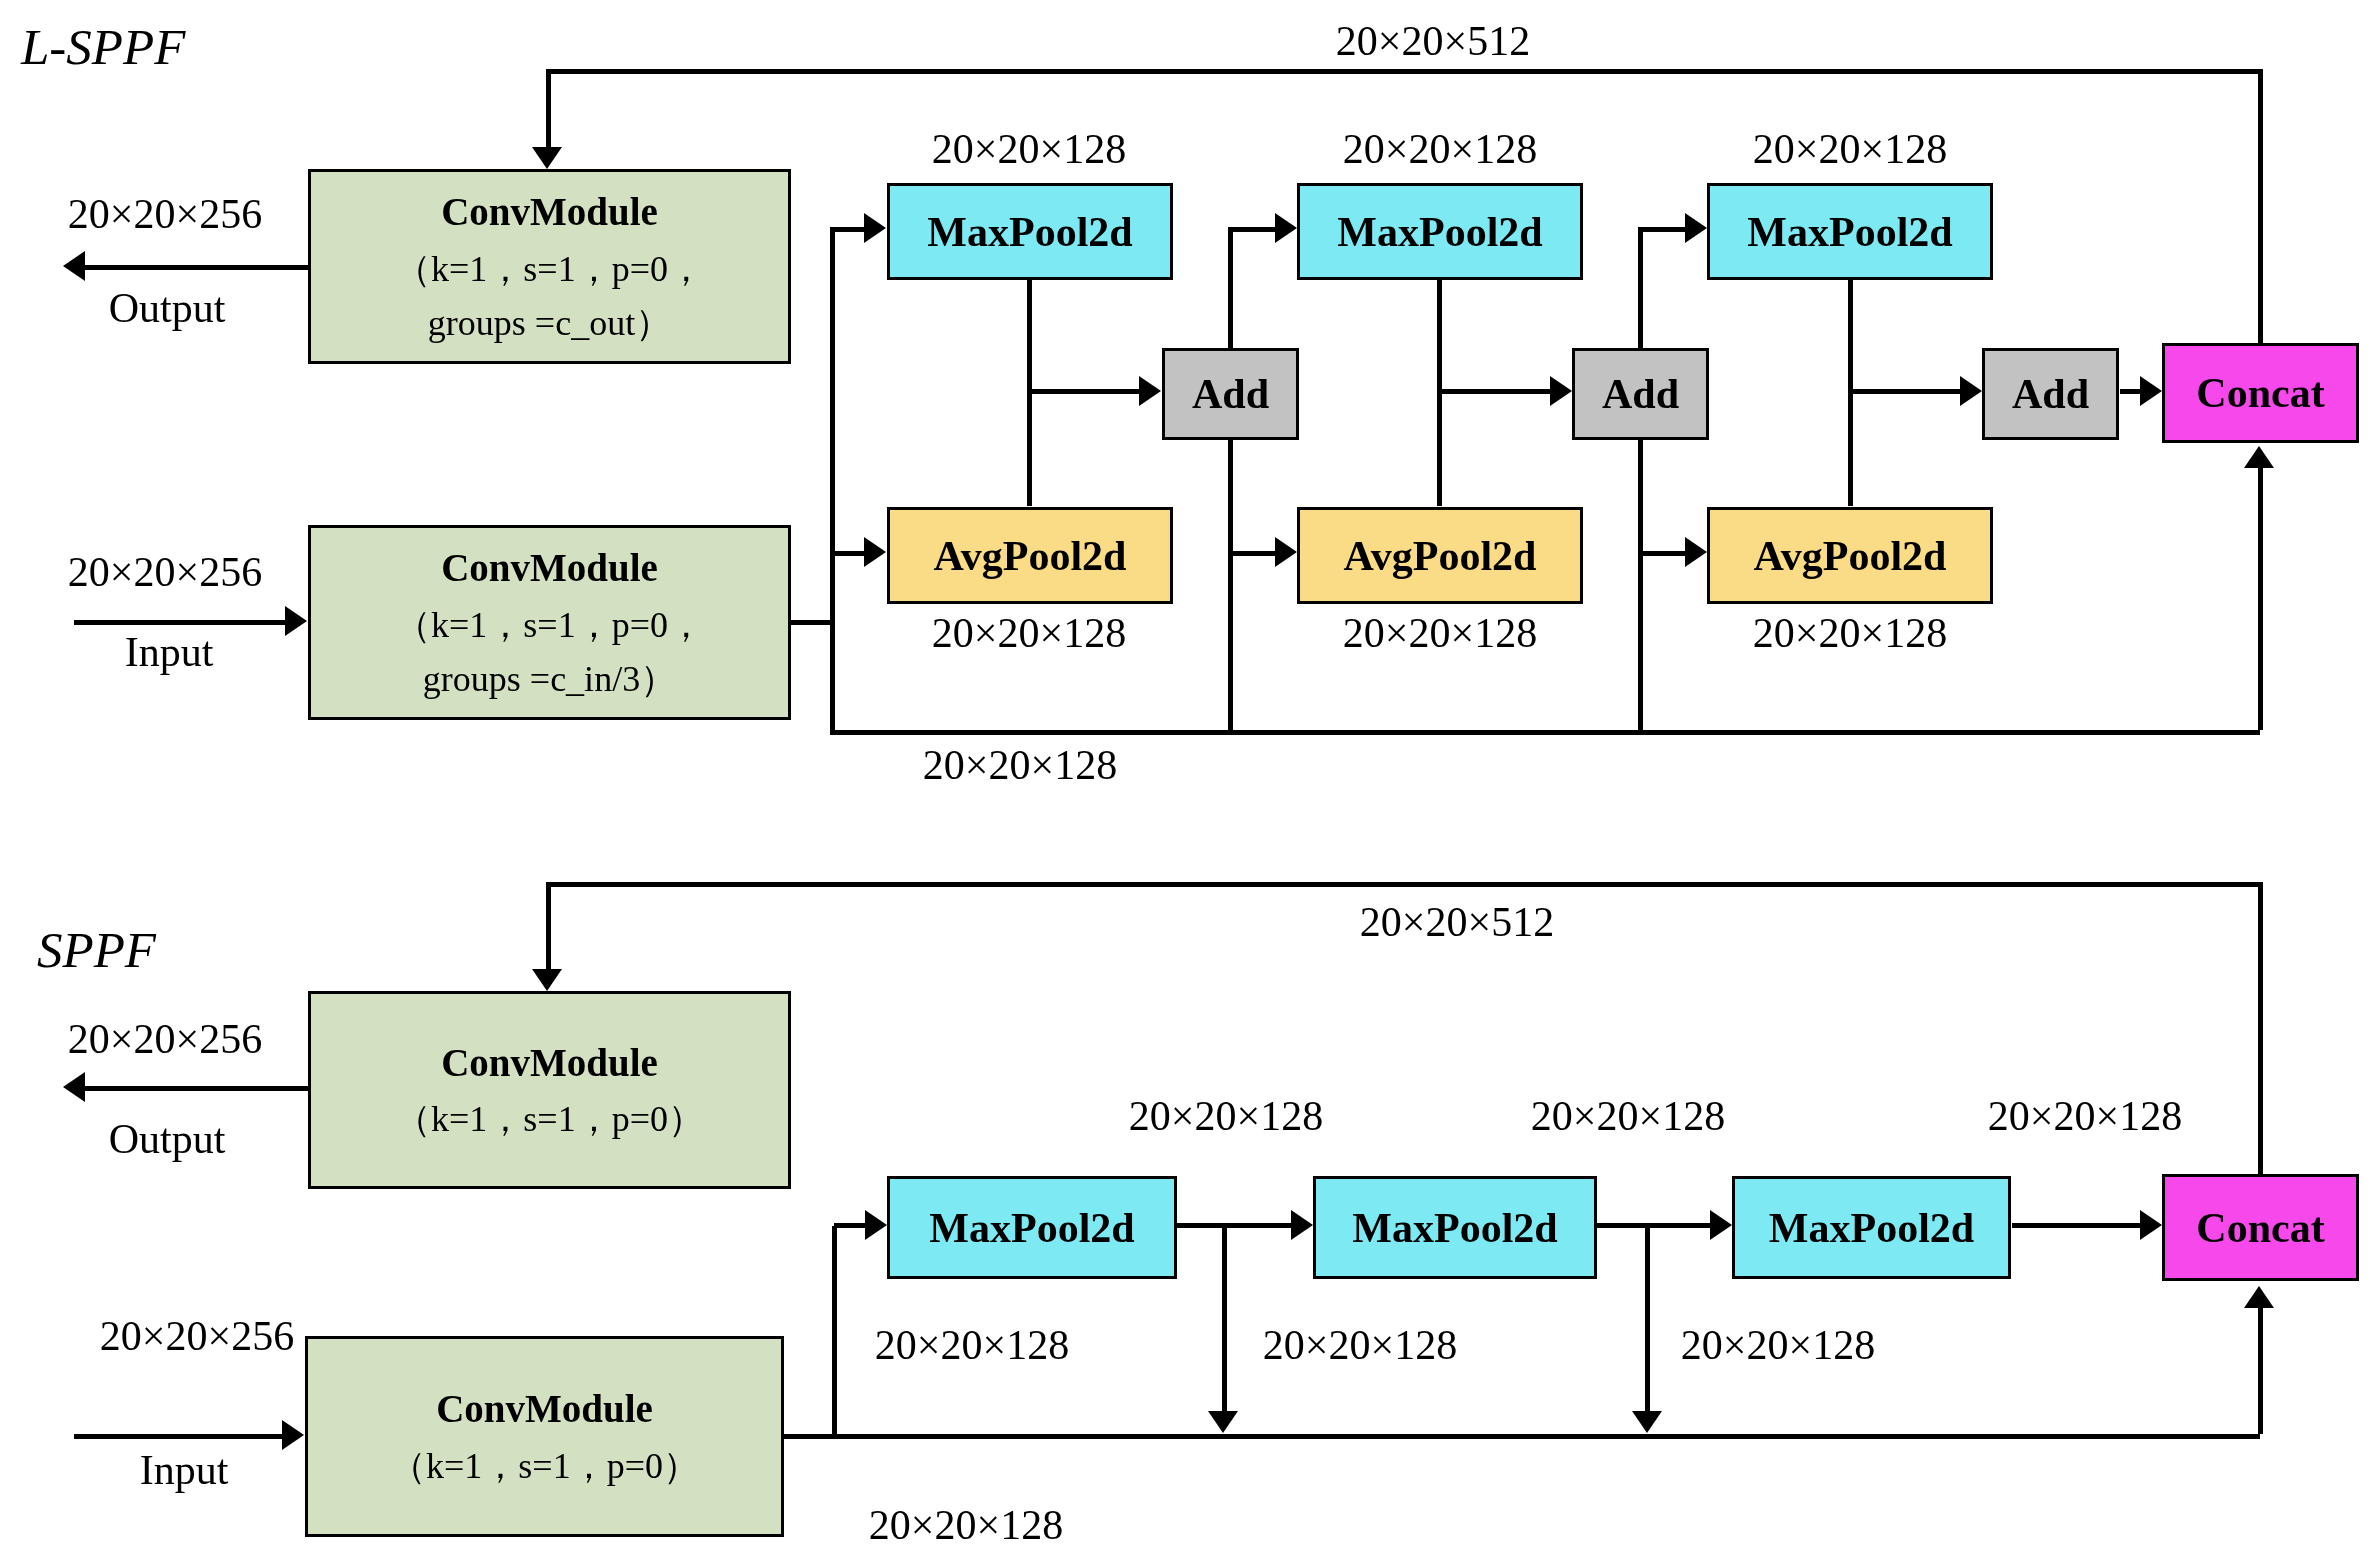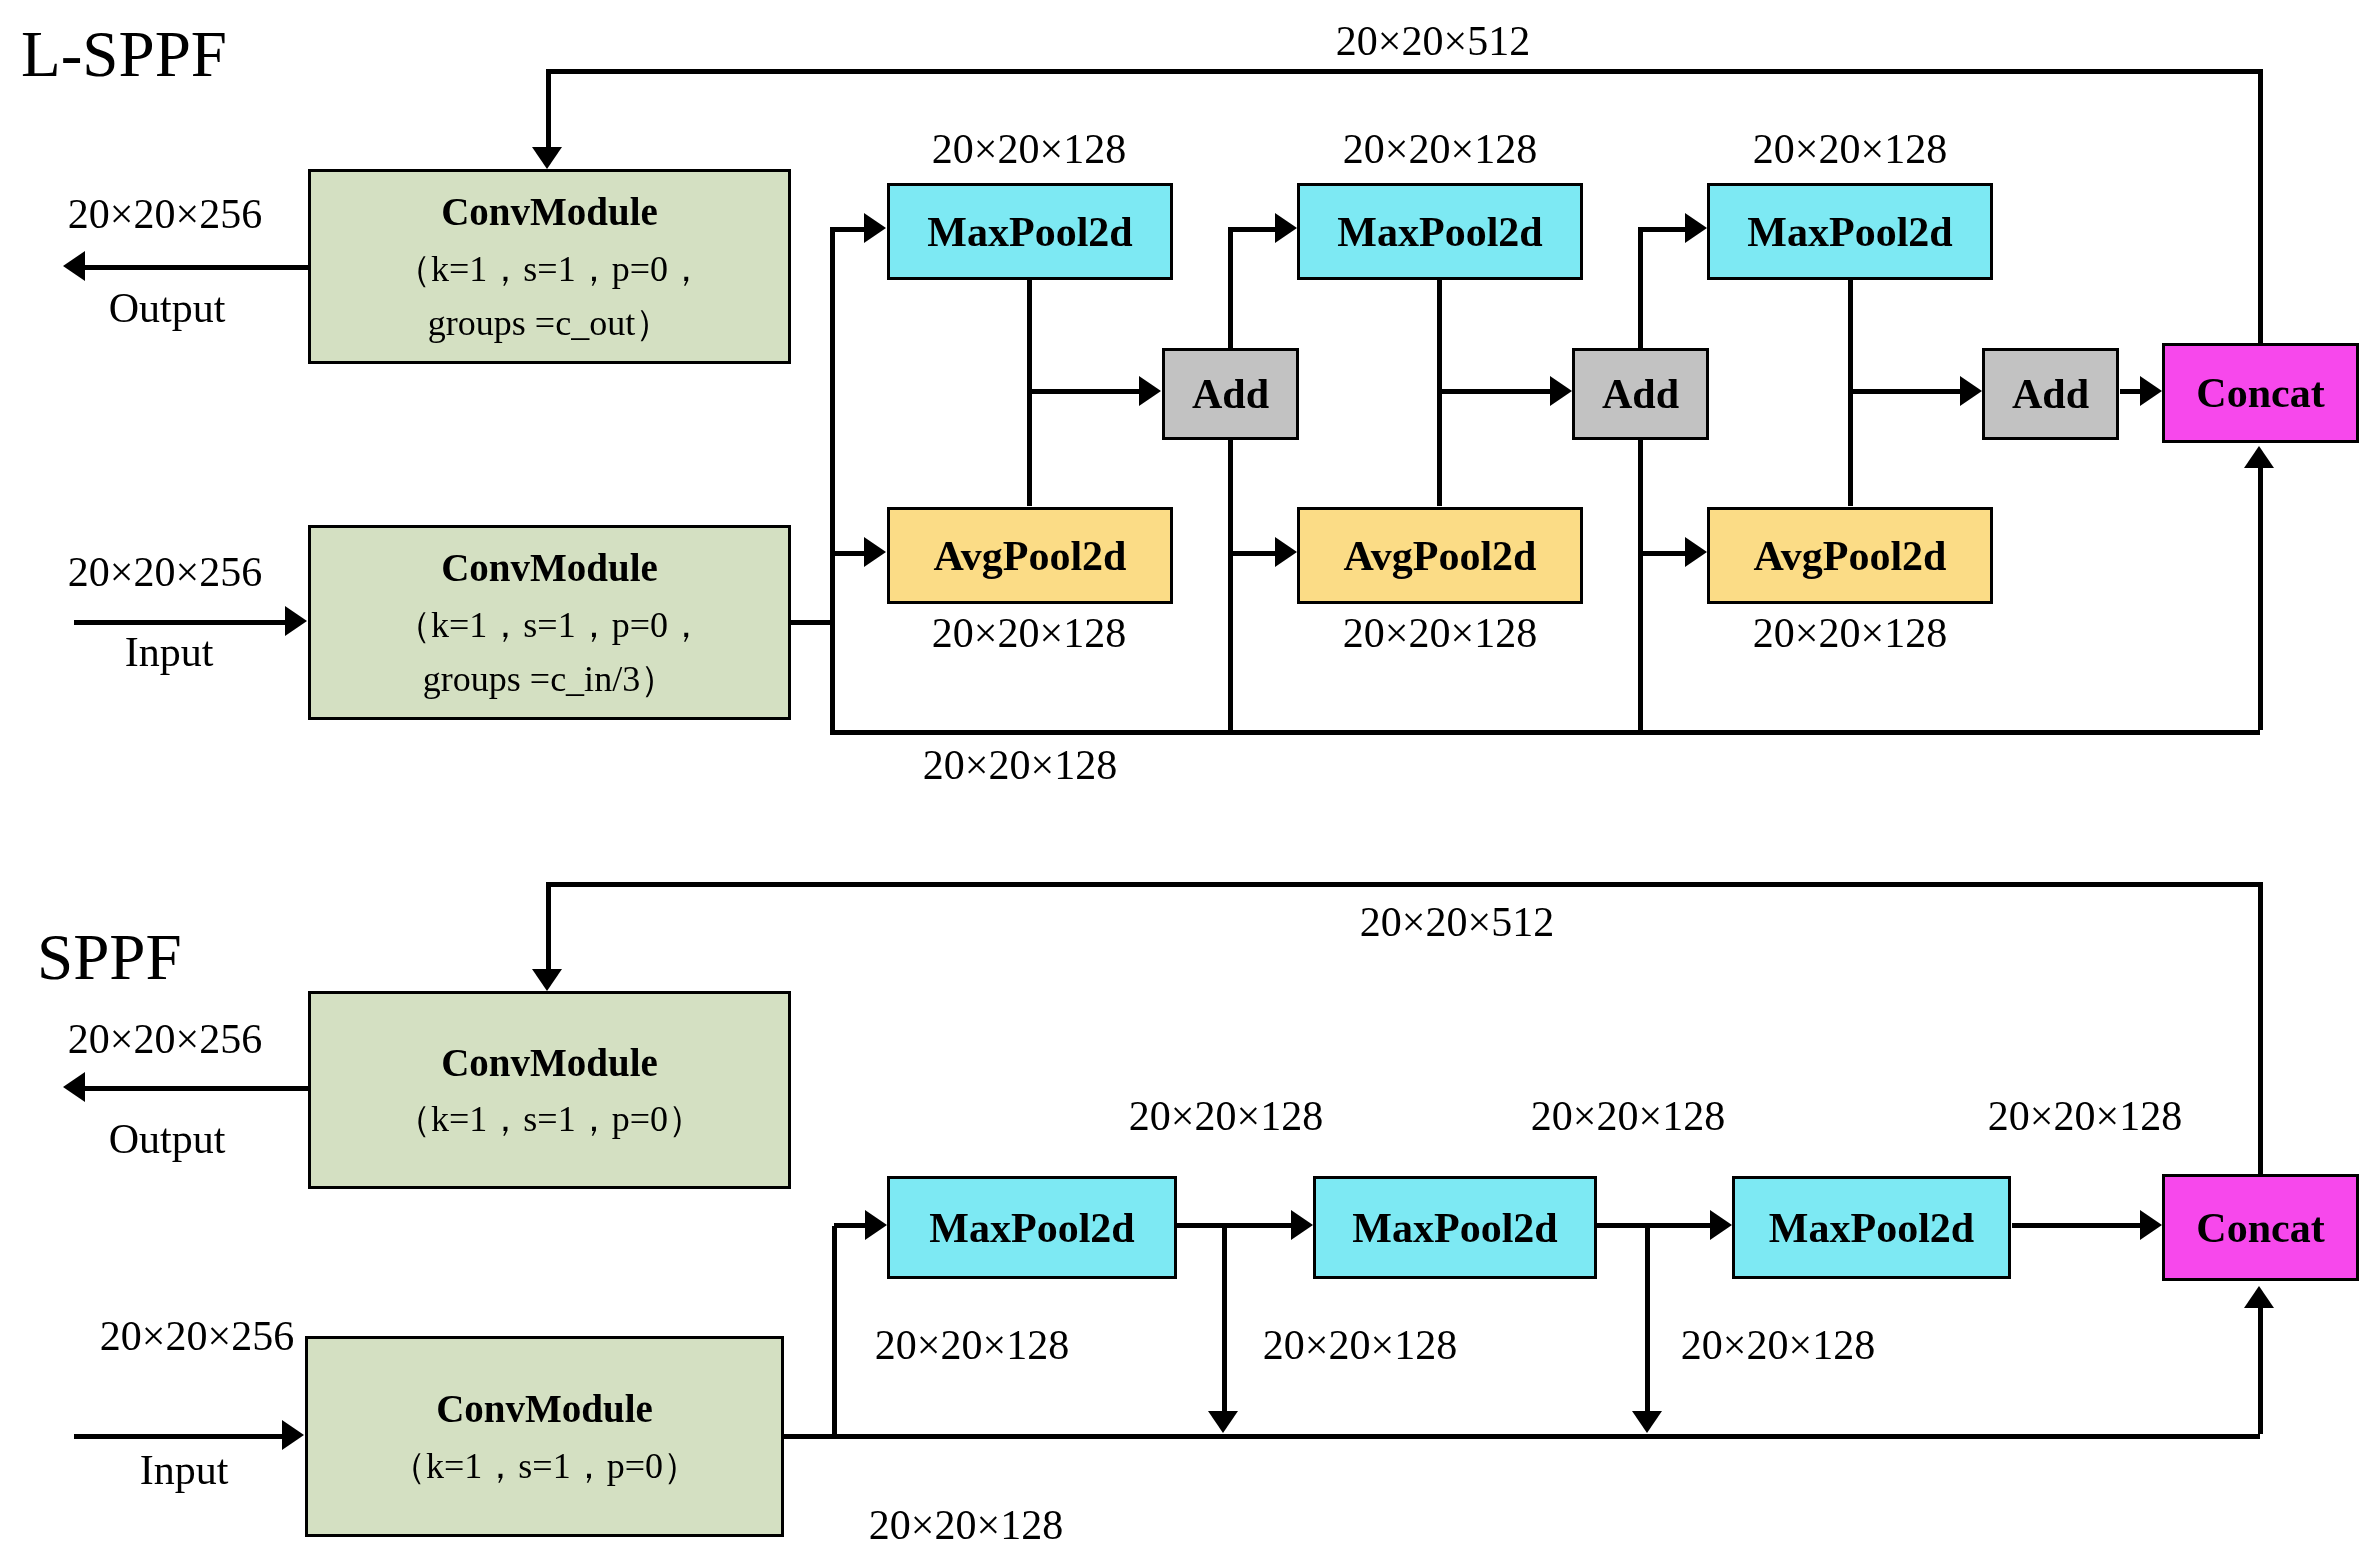--- a/index.html
+++ b/index.html
@@ -5,24 +5,25 @@
   html,body{margin:0;padding:0;background:#ffffff;}
   #canvas{
     position:relative;
     width:2377px;height:1547px;
     background:#ffffff;
     font-family:"Liberation Serif","DejaVu Serif",serif;
     overflow:hidden;
   }
   .section-title{
     position:absolute;
-    font-size:65px;
+    font-size:51px;
     color:#000;
     white-space:nowrap;
     line-height:1;
+    font-style:italic;
   }
   .node{
     position:absolute;
     box-sizing:border-box;
     border:3.7px solid #000;
     display:flex;
     flex-direction:column;
     align-items:center;
     justify-content:center;
     text-align:center;

